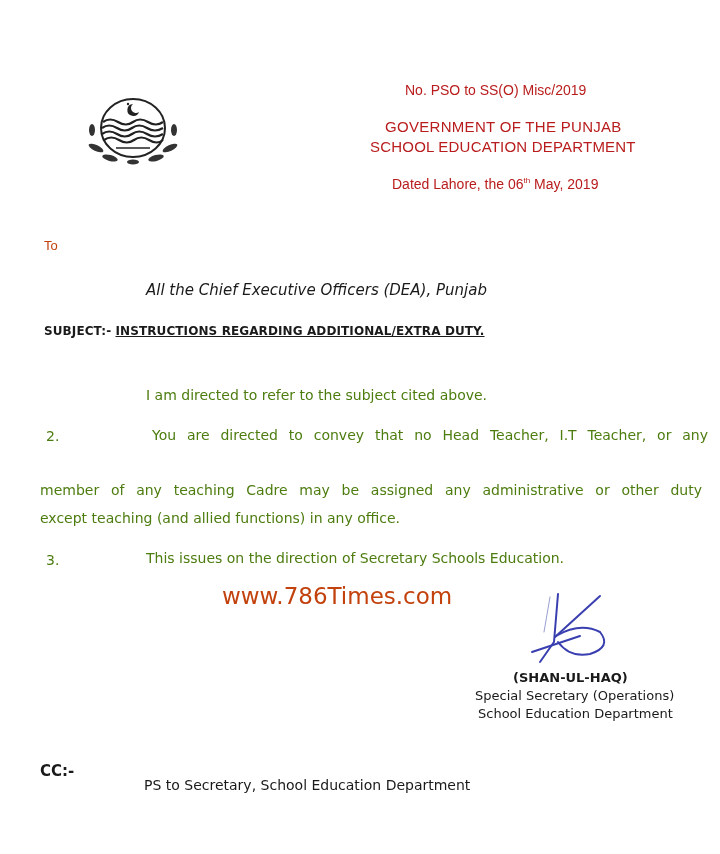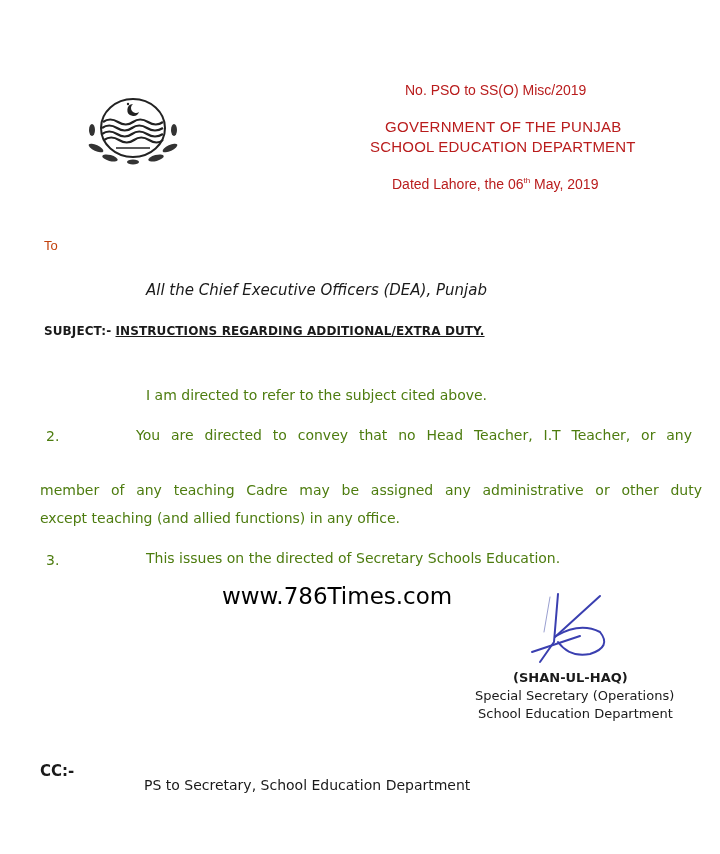--- a/index.html
+++ b/index.html
@@ -12,26 +12,26 @@
   #dept { left:370px; top:138px; font-size:15px; letter-spacing:0.2px; }
   #date { left:392px; top:176px; font-size:14px; }
   #date sup { font-size:8px; }
   #to { left:44px; top:238px; font-size:13px; font-family:"Liberation Sans", sans-serif; color:#c2410c; }
   #recipient { left:146px; top:281px; font-size:15px; font-style:italic; }
   #subject { left:44px; top:324px; font-size:12px; font-weight:bold; letter-spacing:0.1px; }
   #subject .u { text-decoration:underline; }
   .p { font-size:14px; color:#4d7c0f; }
   #p1 { left:146px; top:387px; }
   #n2 { left:46px; top:428px; }
-  #p2a { left:136px; top:427px; width:556px; }
+  #p2a { left:152px; top:427px; width:556px; }
   #p2b { left:40px; top:468px; width:662px; text-align:justify; text-align-last:justify;margin-top:14px; }
   #p2c { left:40px; top:510px; }
   #n3 { left:46px; top:552px; }
   #p3 { left:146px; top:550px; }
-  #watermark { left:222px; top:583px; font-size:23px; color:#000000; font-family:"DejaVu Sans", sans-serif; }
+  #watermark { left:222px; top:583px; font-size:23px; color:#c2410c; font-family:"DejaVu Sans", sans-serif; }
   #sig { left:520px; top:592px; }
   #signame { left:513px; top:670px; font-size:13px; font-weight:bold; }
   #sigtitle1 { left:475px; top:688px; font-size:13px; }
   #sigtitle2 { left:478px; top:706px; font-size:13px; }
   #cc { left:40px; top:762px; font-size:15px; font-weight:bold; }
   #cc1 { left:144px; top:777px; font-size:14px; }
 </style>
 </head>
 <body>
 
@@ -68,21 +68,21 @@
 <div id="recipient" class="abs doc">All the Chief Executive Officers (DEA), Punjab</div>
 
 <div id="subject" class="abs doc"><span>SUBJECT:-</span> <span class="u">INSTRUCTIONS REGARDING ADDITIONAL/EXTRA DUTY.</span></div>
 
 <div id="p1" class="abs doc p">I am directed to refer to the subject cited above.</div>
 <div id="n2" class="abs doc p">2.</div>
 <div id="p2a" class="abs doc p" style="text-align:justify;text-align-last:justify;">You are directed to convey that no Head Teacher, I.T Teacher, or any</div>
 <div id="p2b" class="abs doc p">member of any teaching Cadre may be assigned any administrative or other duty</div>
 <div id="p2c" class="abs doc p">except teaching (and allied functions) in any office.</div>
 <div id="n3" class="abs doc p">3.</div>
-<div id="p3" class="abs doc p">This issues on the directed of Secretary Schools Education.</div>
+<div id="p3" class="abs doc p">This issues on the direction of Secretary Schools Education.</div>
 
 <div id="watermark" class="abs">www.786Times.com</div>
 
 <div id="sig" class="abs">
   <svg width="110" height="90" viewBox="0 0 110 90">
     <g fill="none" stroke="#3a3fb0" stroke-width="2" stroke-linecap="round">
       <path d="M38 2 L34 50 L20 70"></path>
       <path d="M30 5 L24 40" stroke="#9aa0d0" stroke-width="1"></path>
       <path d="M80 4 L35 45"></path>
       <path d="M36 44 Q60 30 80 40 Q92 55 70 62 Q50 66 38 50"></path>

